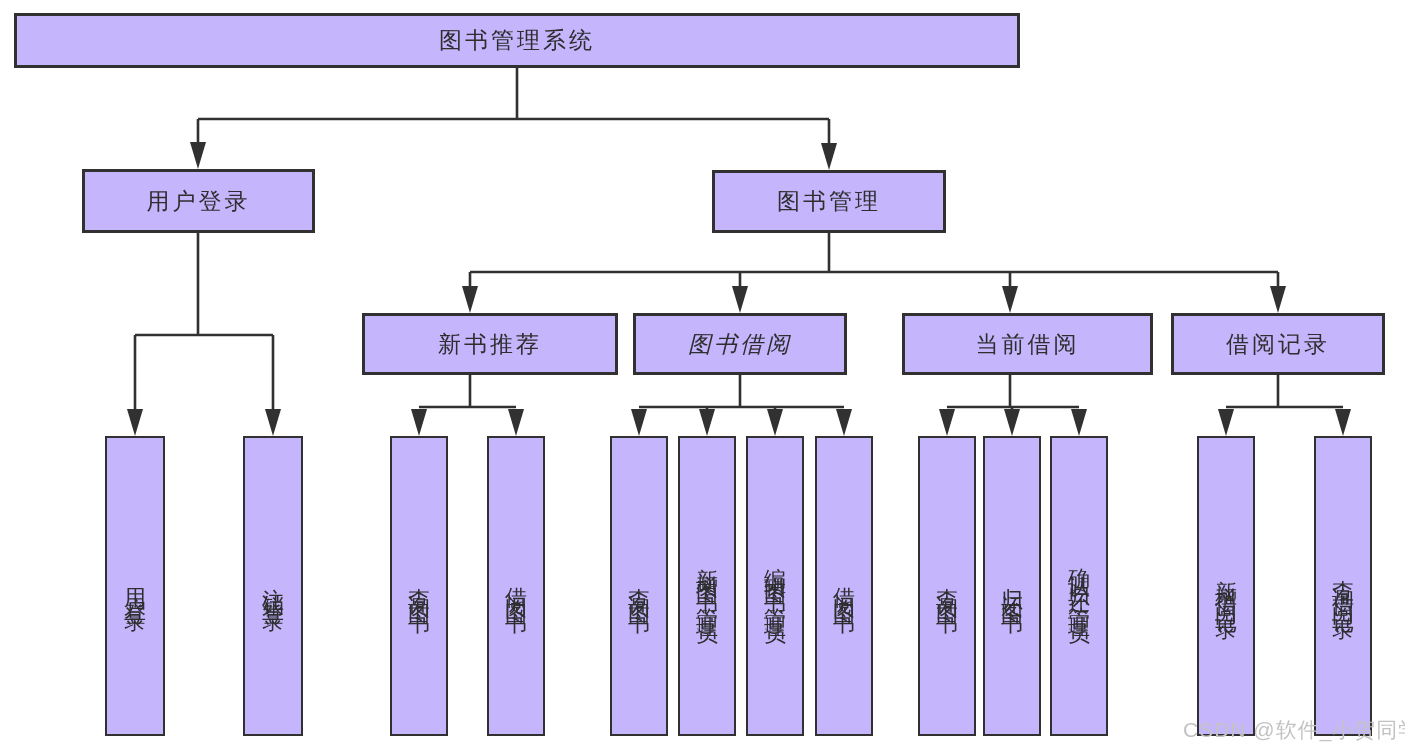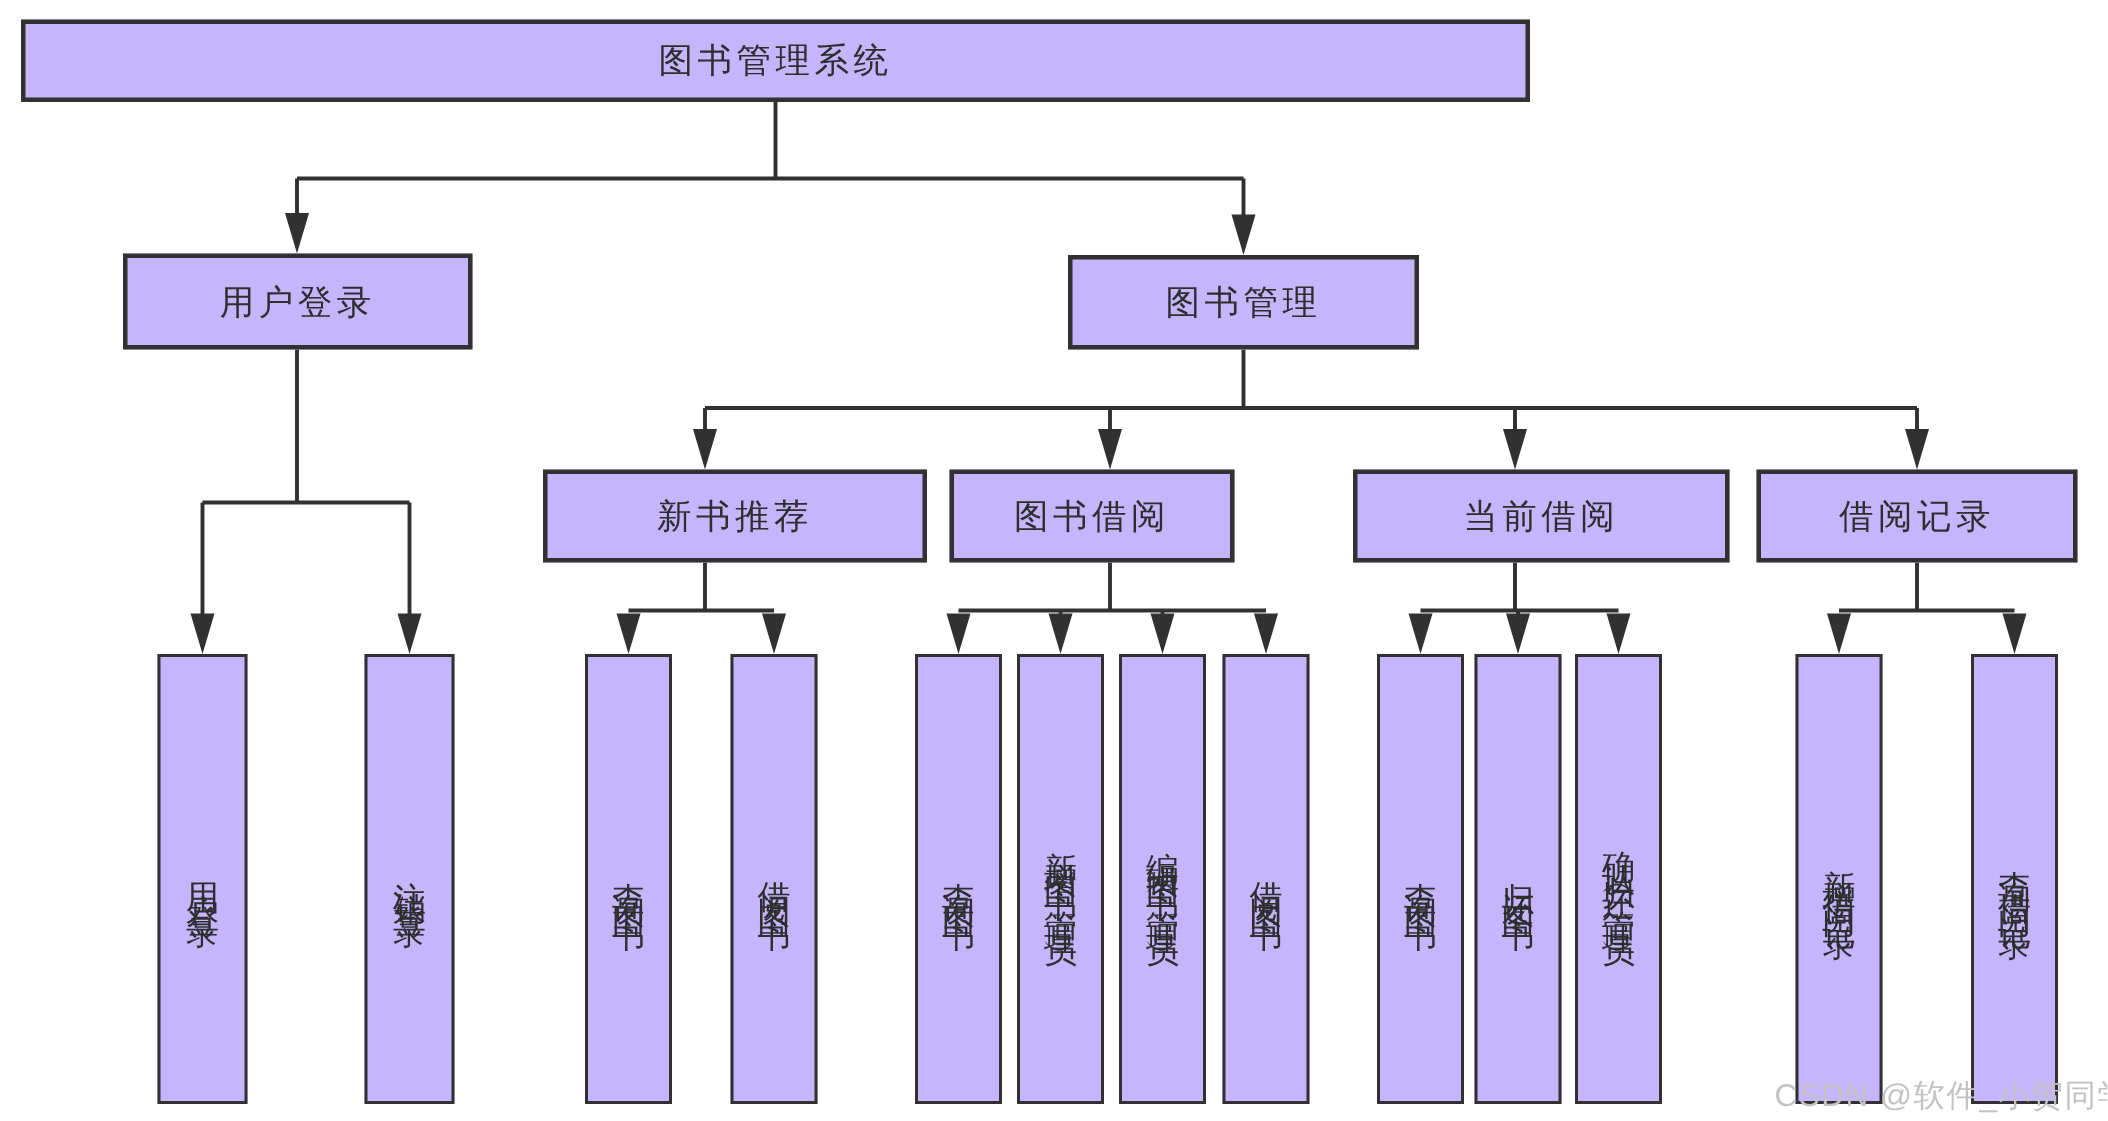--- a/index.html
+++ b/index.html
@@ -40,21 +40,21 @@
     white-space: normal;
     padding: 6px 0;
   }
   
   .n-root      { left: 14px;  top: 13px;  width: 1006px; height: 55px; }
   
   .n-login     { left: 82px;  top: 169px; width: 233px;  height: 64px; }
   .n-bookmgmt  { left: 712px; top: 170px; width: 234px;  height: 63px; }
   
   .n-newrec    { left: 362px;  top: 313px; width: 256px; height: 62px; }
-  .n-borrow    { left: 633px;  top: 313px; width: 190px; height: 62px; }
+  .n-borrow    { left: 633px;  top: 313px; width: 214px; height: 62px; font-style: italic; }
   .n-current   { left: 902px;  top: 313px; width: 251px; height: 62px; }
   .n-records   { left: 1171px; top: 313px; width: 214px; height: 62px; }
   
   .l1a { left: 105px;  top: 436px; width: 60px; height: 300px; }
   .l1b { left: 243px;  top: 436px; width: 60px; height: 300px; }
   .l2a { left: 390px;  top: 436px; width: 58px; height: 300px; }
   .l2b { left: 487px;  top: 436px; width: 58px; height: 300px; }
   .l3a { left: 610px;  top: 436px; width: 58px; height: 300px; }
   .l3b { left: 678px;  top: 436px; width: 58px; height: 300px; }
   .l3c { left: 746px;  top: 436px; width: 58px; height: 300px; }

